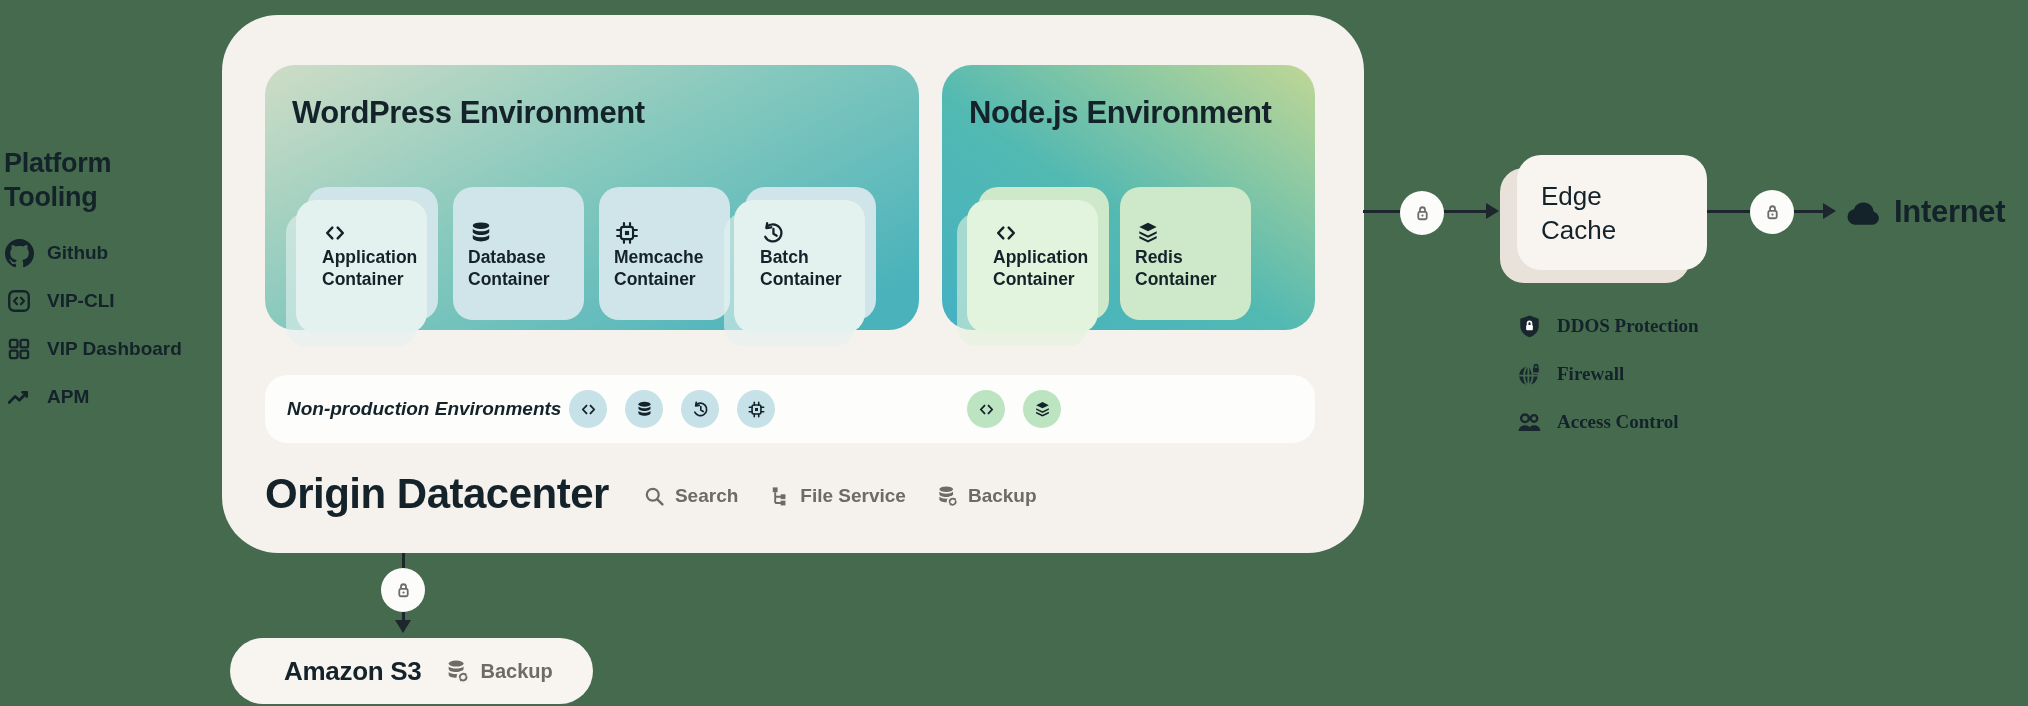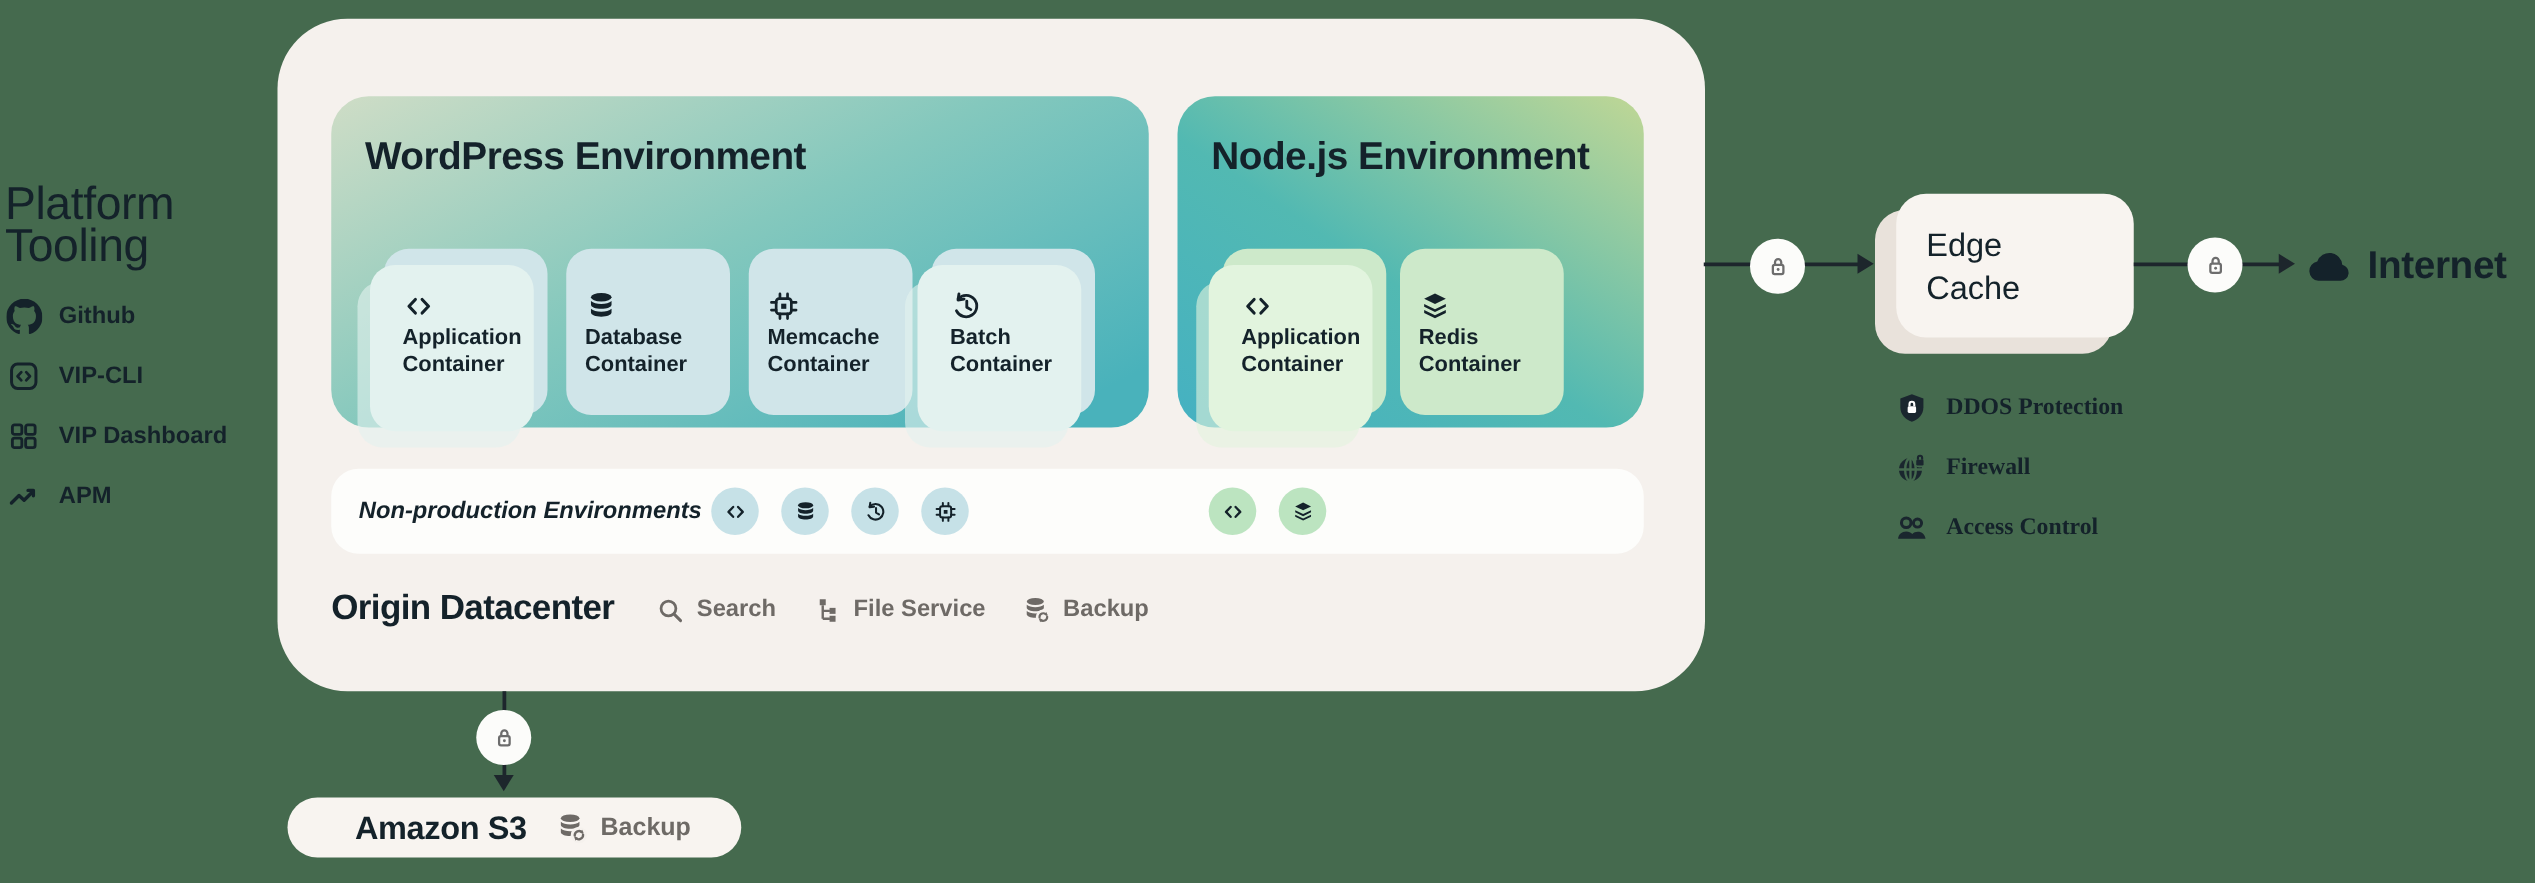--- a/index.html
+++ b/index.html
@@ -12,30 +12,30 @@
     --c-node_gradient-0:#c0d795; --c-node_gradient-1:#52b9b2; --c-node_gradient-2:#45b1c2;
   }
   *{margin:0;padding:0;box-sizing:border-box;}
   html,body{background:var(--c-background);}
   body{font-family:"Liberation Sans", sans-serif;}
   #stage{position:relative;width:2028px;height:706px;background:var(--c-background);overflow:hidden;color:var(--c-text);}
   .ic{display:block;flex:0 0 auto;}
 
   
   .tooling{position:absolute;left:4px;top:146px;width:210px;}
-  .tooling h2{font-size:37px;line-height:34px;font-weight:400;color:var(--c-text);width:150px;letter-spacing:-.3px;}
+  .tooling h2{font-size:27px;line-height:34px;font-weight:700;color:var(--c-text);width:150px;letter-spacing:-.3px;}
   .tool-row{display:flex;align-items:center;gap:13px;margin-top:18px;}
   .tool-row:first-of-type{margin-top:24px;}
   .tool-ic{width:30px;height:30px;display:flex;align-items:center;justify-content:center;color:var(--c-text);}
   .tool-label{font-size:19px;font-weight:700;color:var(--c-text);}
 
   
   .origin{position:absolute;left:222px;top:15px;width:1142px;height:538px;border-radius:56px;background:var(--c-surface);}
 
-  .envcard{position:absolute;top:50px;height:265px;border-radius:30px;z-index:0;margin-top:12px;}
+  .envcard{position:absolute;top:50px;height:265px;border-radius:30px;z-index:0;}
   .envcard.wp{left:43px;width:654px;background:linear-gradient(152deg,var(--c-wp_gradient-0) 0%,var(--c-wp_gradient-1) 46%,var(--c-wp_gradient-2) 92%);}
   .envcard.node{left:720px;width:373px;background:linear-gradient(214deg,var(--c-node_gradient-0) 0%,var(--c-node_gradient-1) 55%,var(--c-node_gradient-2) 100%);}
   .env-title{position:absolute;left:27px;top:30px;font-size:31px;font-weight:600;letter-spacing:-.4px;color:var(--c-text);}
 
   .crow{position:absolute;top:122px;display:flex;}
   .envcard.wp .crow{left:42px;gap:15px;}
   .envcard.node .crow{left:36px;gap:11px;}
   .ccard{position:relative;z-index:0;width:131px;height:133px;border-radius:20px;padding:16px 14px 13px 15px;
          display:flex;flex-direction:column;justify-content:center;}
   .envcard.wp .ccard{background:var(--c-wp_container);}
@@ -55,21 +55,21 @@
   .badges{position:absolute;display:flex;gap:18px;}
   .badges.wp{left:304px;}
   .badges.node{left:702px;}
   .badge{width:38px;height:38px;border-radius:50%;display:flex;align-items:center;justify-content:center;color:var(--c-text);}
   .badges.wp .badge{background:var(--c-wp_badge);}
   .badges.node .badge{background:var(--c-node_badge);}
   .badge .ic{width:19px;height:19px;}
 
   
   .origin-row{position:absolute;left:43px;top:455px;display:flex;align-items:center;}
-  .origin-title{font-size:28px;font-weight:600;letter-spacing:-.5px;color:var(--c-text);text-align:right;}
+  .origin-title{font-size:42px;font-weight:600;letter-spacing:-.5px;color:var(--c-text);text-align:right;}
   .services{display:flex;align-items:center;gap:30px;margin-left:34px;padding-top:4px;}
   .service{display:flex;align-items:flex-start;gap:9px;color:var(--c-muted);}
   .service .ic{width:23px;height:23px;}
   .service-label{font-size:19px;font-weight:700;}
 
   
   .hline{position:absolute;height:3px;background:var(--c-arrow);}
   .vline{position:absolute;width:3px;background:var(--c-arrow);}
   .ah-right{position:absolute;width:0;height:0;border-top:8.5px solid transparent;border-bottom:8.5px solid transparent;border-left:13px solid var(--c-arrow);}
   .ah-down{position:absolute;width:0;height:0;border-left:8.5px solid transparent;border-right:8.5px solid transparent;border-top:13px solid var(--c-arrow);}
@@ -85,21 +85,21 @@
   .cloud{position:absolute;left:1843px;top:193px;width:40px;height:40px;color:var(--c-text);}
   .internet-label{position:absolute;left:1894px;top:194px;font-size:31px;font-weight:600;letter-spacing:-.3px;color:var(--c-text);}
 
   
   .security{position:absolute;left:1516px;top:312px;display:flex;flex-direction:column;gap:20px;font-family:Liberation Serif, serif;}
   .sec-row{display:flex;align-items:center;gap:14px;height:28px;}
   .sec-row .ic{width:27px;height:27px;color:#1a262e;}
   .sec-label{font-size:19px;font-weight:700;color:var(--c-text);}
 
   
-  .s3{position:absolute;left:230px;top:638px;width:363px;height:48px;border-radius:33px;background:var(--c-box);
+  .s3{position:absolute;left:230px;top:638px;width:363px;height:66px;border-radius:33px;background:var(--c-box);
       display:flex;align-items:center;padding-left:54px;}
   .s3-title{font-size:26px;font-weight:600;letter-spacing:-.3px;color:var(--c-text);}
   .s3-badge{display:flex;align-items:center;gap:10px;margin-left:24px;color:var(--c-muted);}
   .s3-badge .ic{width:25px;height:25px;}
   .s3-badge-label{font-size:20px;font-weight:700;}
 </style>
 </head>
 <body>
 
 <svg width="0" height="0" style="position:absolute" aria-hidden="true">

